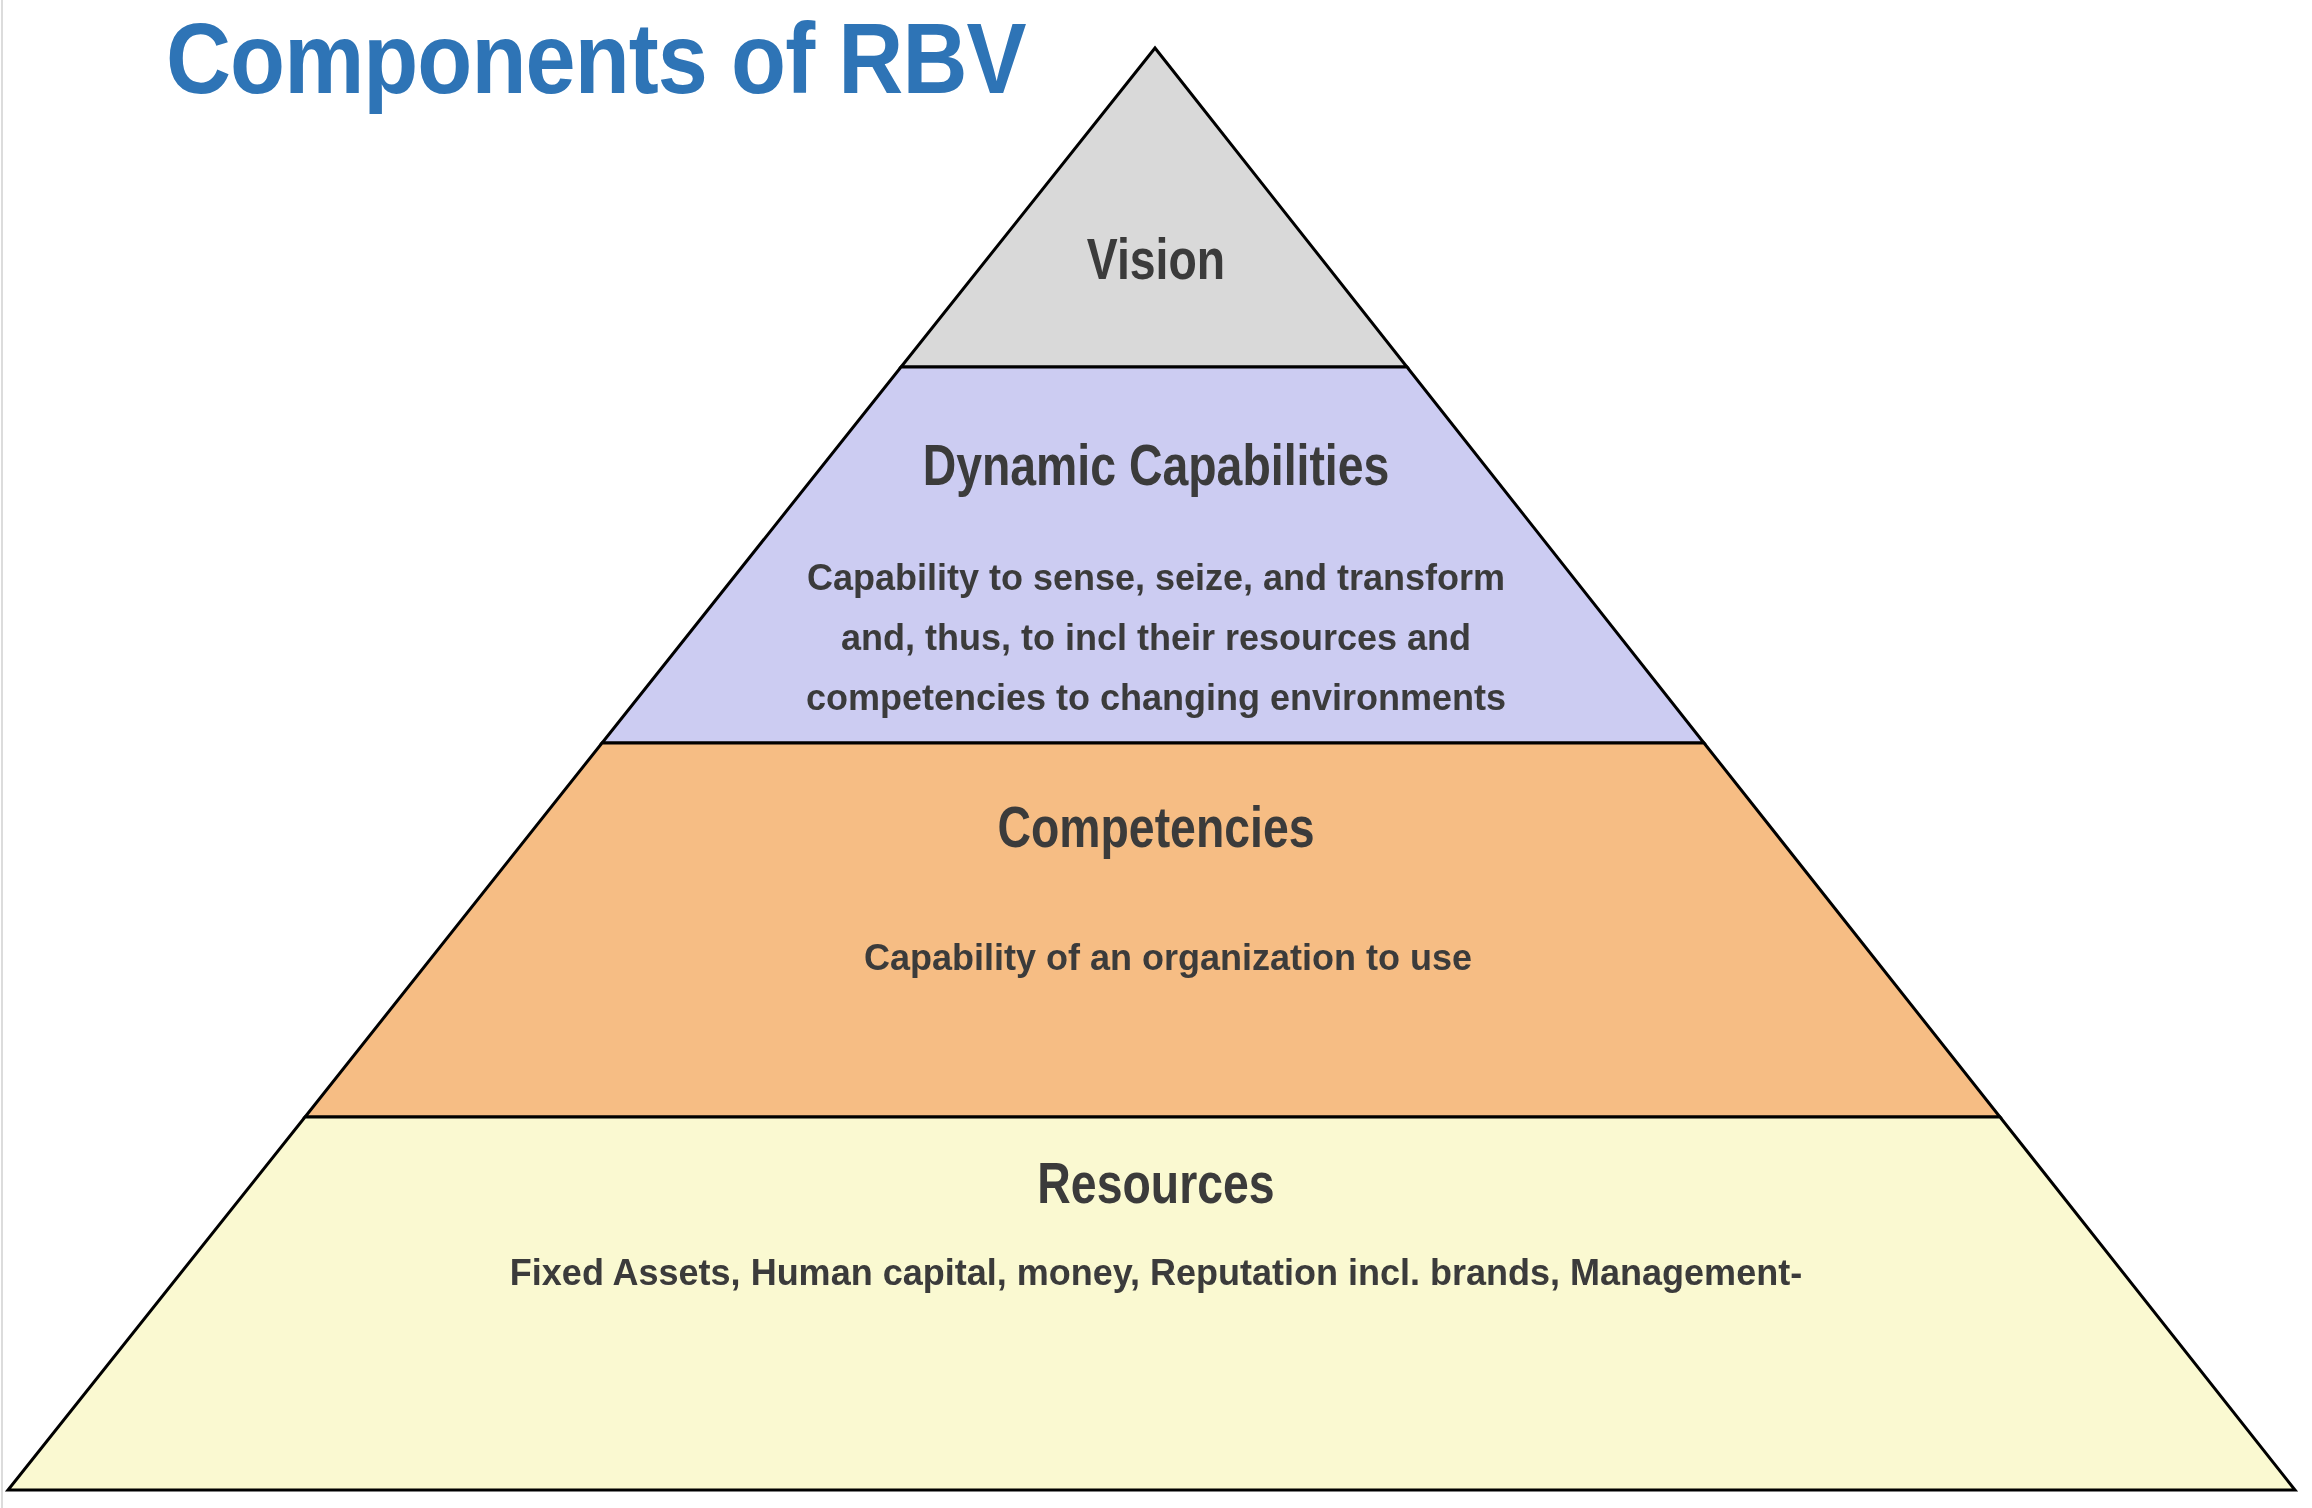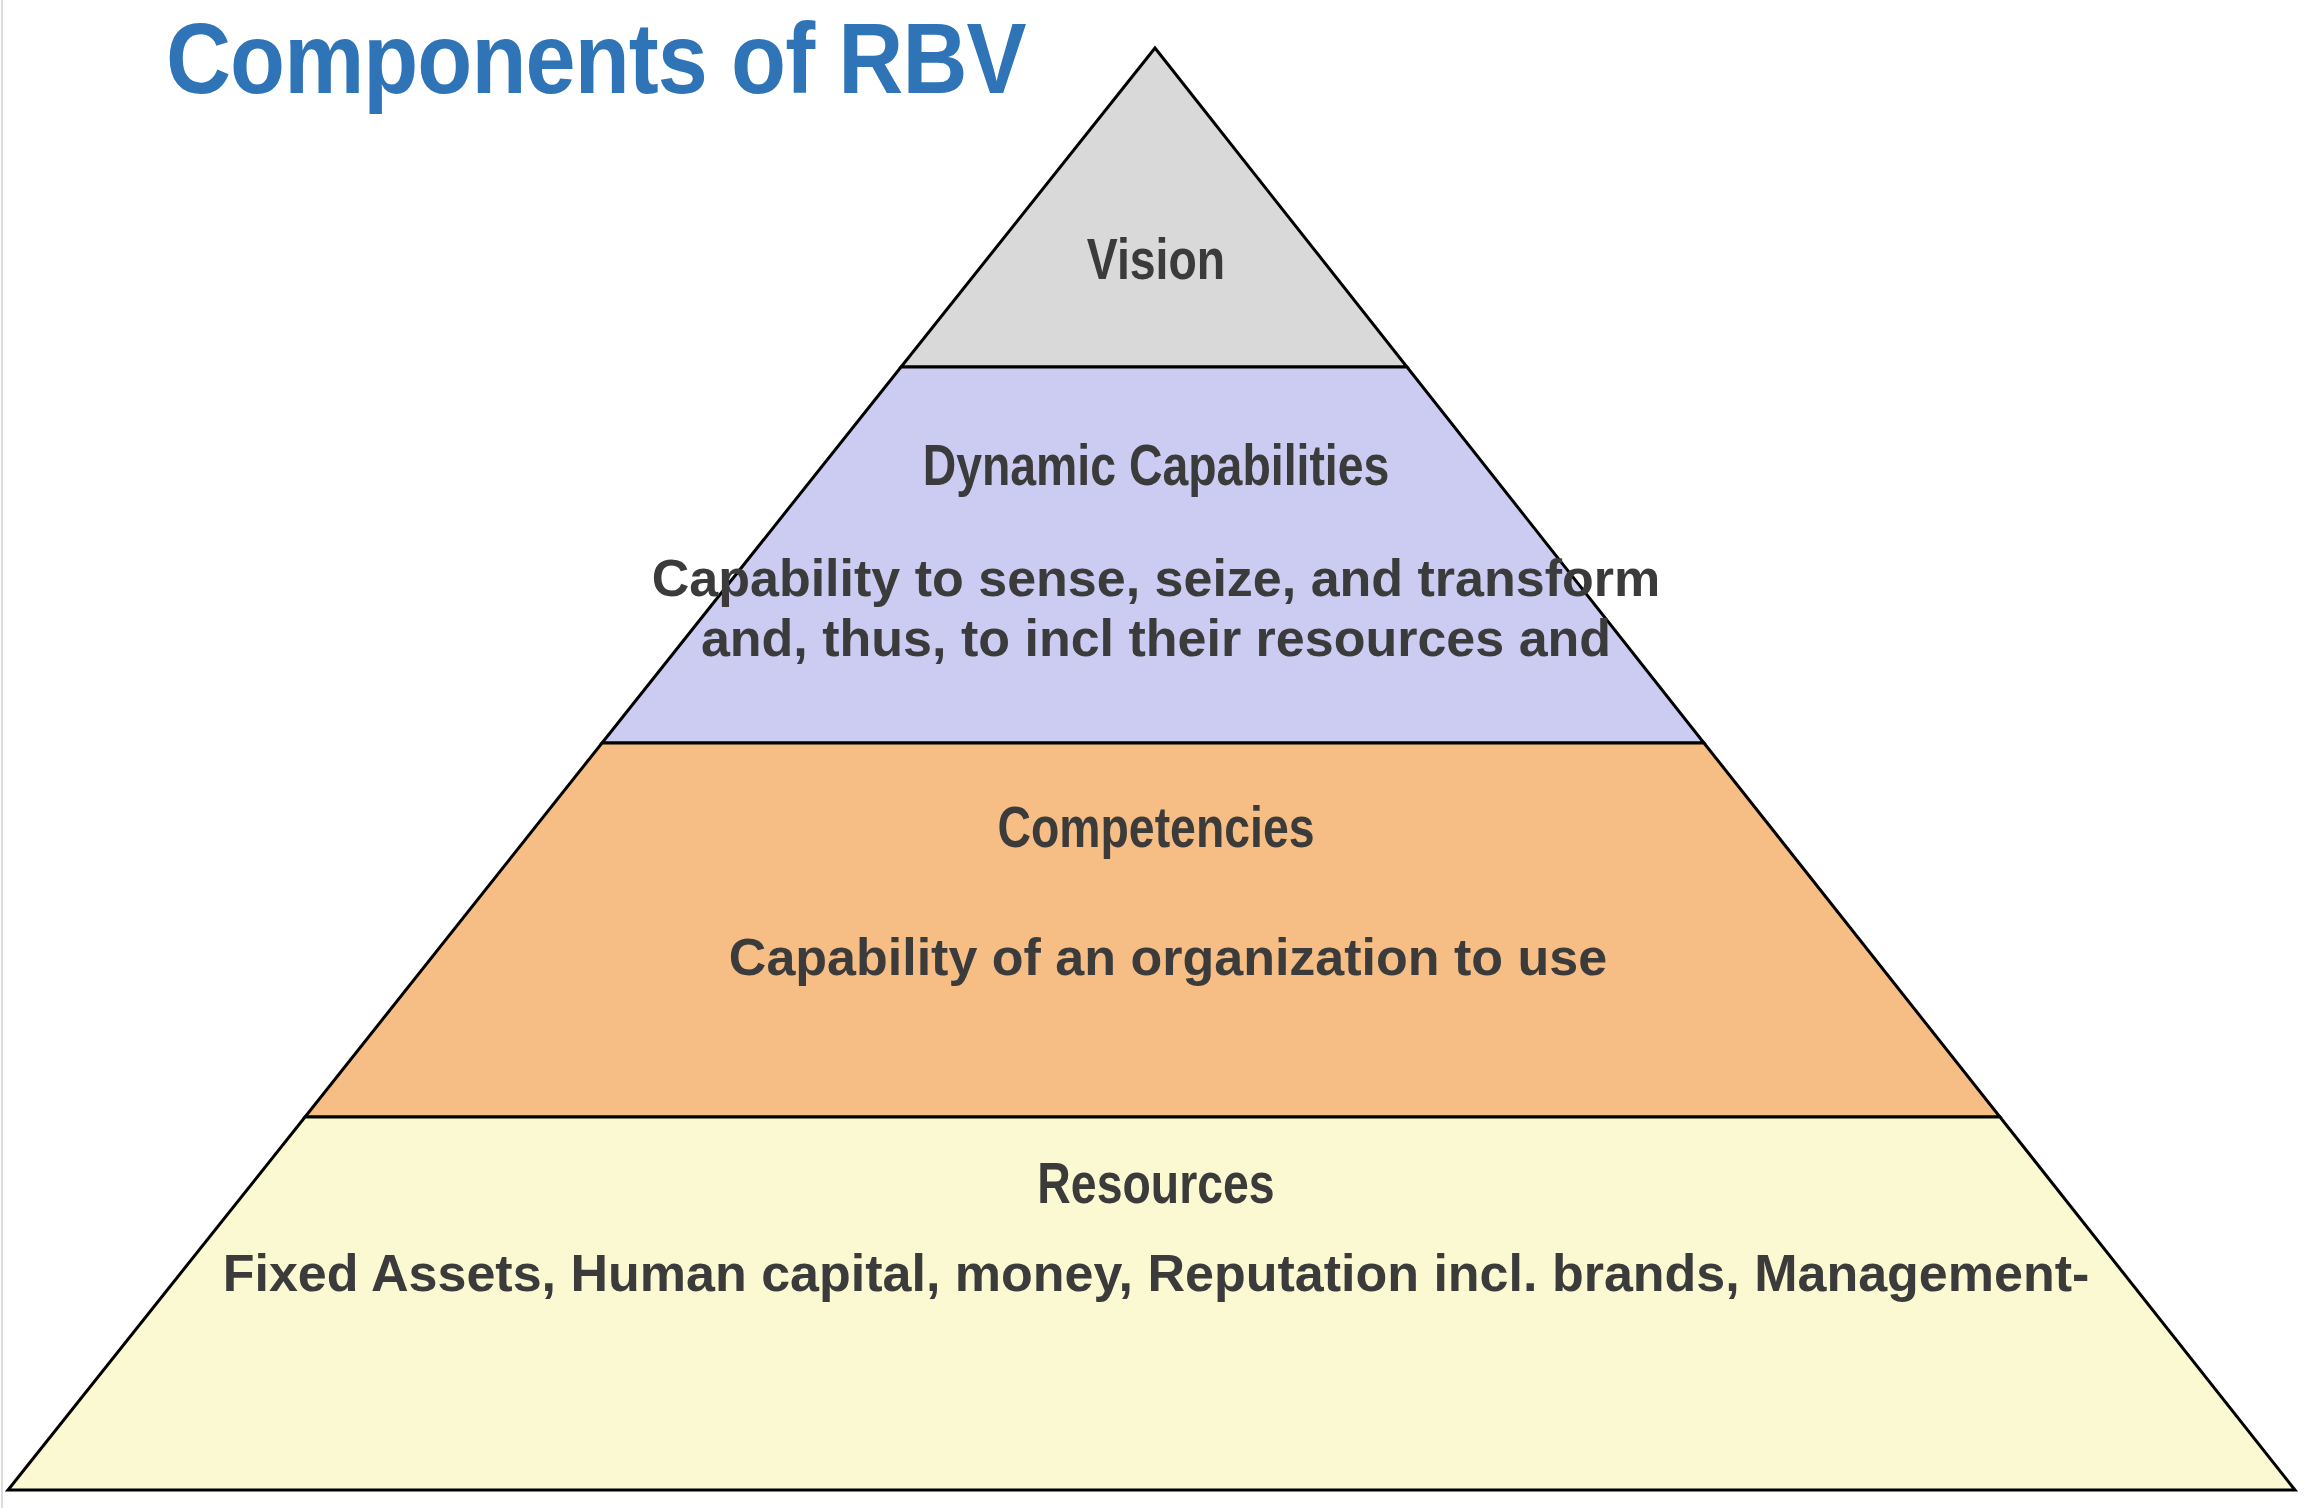--- a/index.html
+++ b/index.html
@@ -51,21 +51,21 @@
     color: var(--text-color);
     white-space: nowrap;
   }
   .heading {
     font-size: 58px;
     line-height: 58px;
     transform: scaleX(0.8);
     transform-origin: center top;
   }
   .body-text {
-    font-size: 52px;
+    font-size: 36px;
   }
   .lh60 { line-height: 60px; }
   .lh57 { line-height: 57px; }
   .lh64 { line-height: 64px; text-align: center; }
   .pos-vision-label  { top: 230px; }
   .pos-dc-label      { top: 436px; }
   .pos-dc-body       { top: 548px; }
   .pos-comp-label    { top: 798px; }
   .pos-comp-body     { top: 929px; padding-left: 12px; }
   .pos-res-label     { top: 1154px; }
@@ -85,20 +85,21 @@
   <polygon points="305,1117 2000,1117 2295,1490 8,1490" stroke="#000000" stroke-width="3" fill="#FAF9D1"></polygon>
 </svg>
 
 <div class="txt heading pos-vision-label">Vision</div>
 
 <div class="txt heading pos-dc-label">Dynamic Capabilities</div>
 
 <div class="txt body-text lh60 pos-dc-body">
   <div>Capability to sense, seize, and transform</div>
   <div>and, thus, to incl their resources and</div>
+  <div>competencies to changing environments</div>
 </div>
 
 <div class="txt heading pos-comp-label">Competencies</div>
 
 <div class="txt body-text lh57 pos-comp-body">
   <div>Capability of an organization to use</div>
 </div>
 
 <div class="txt heading pos-res-label">Resources</div>
 

